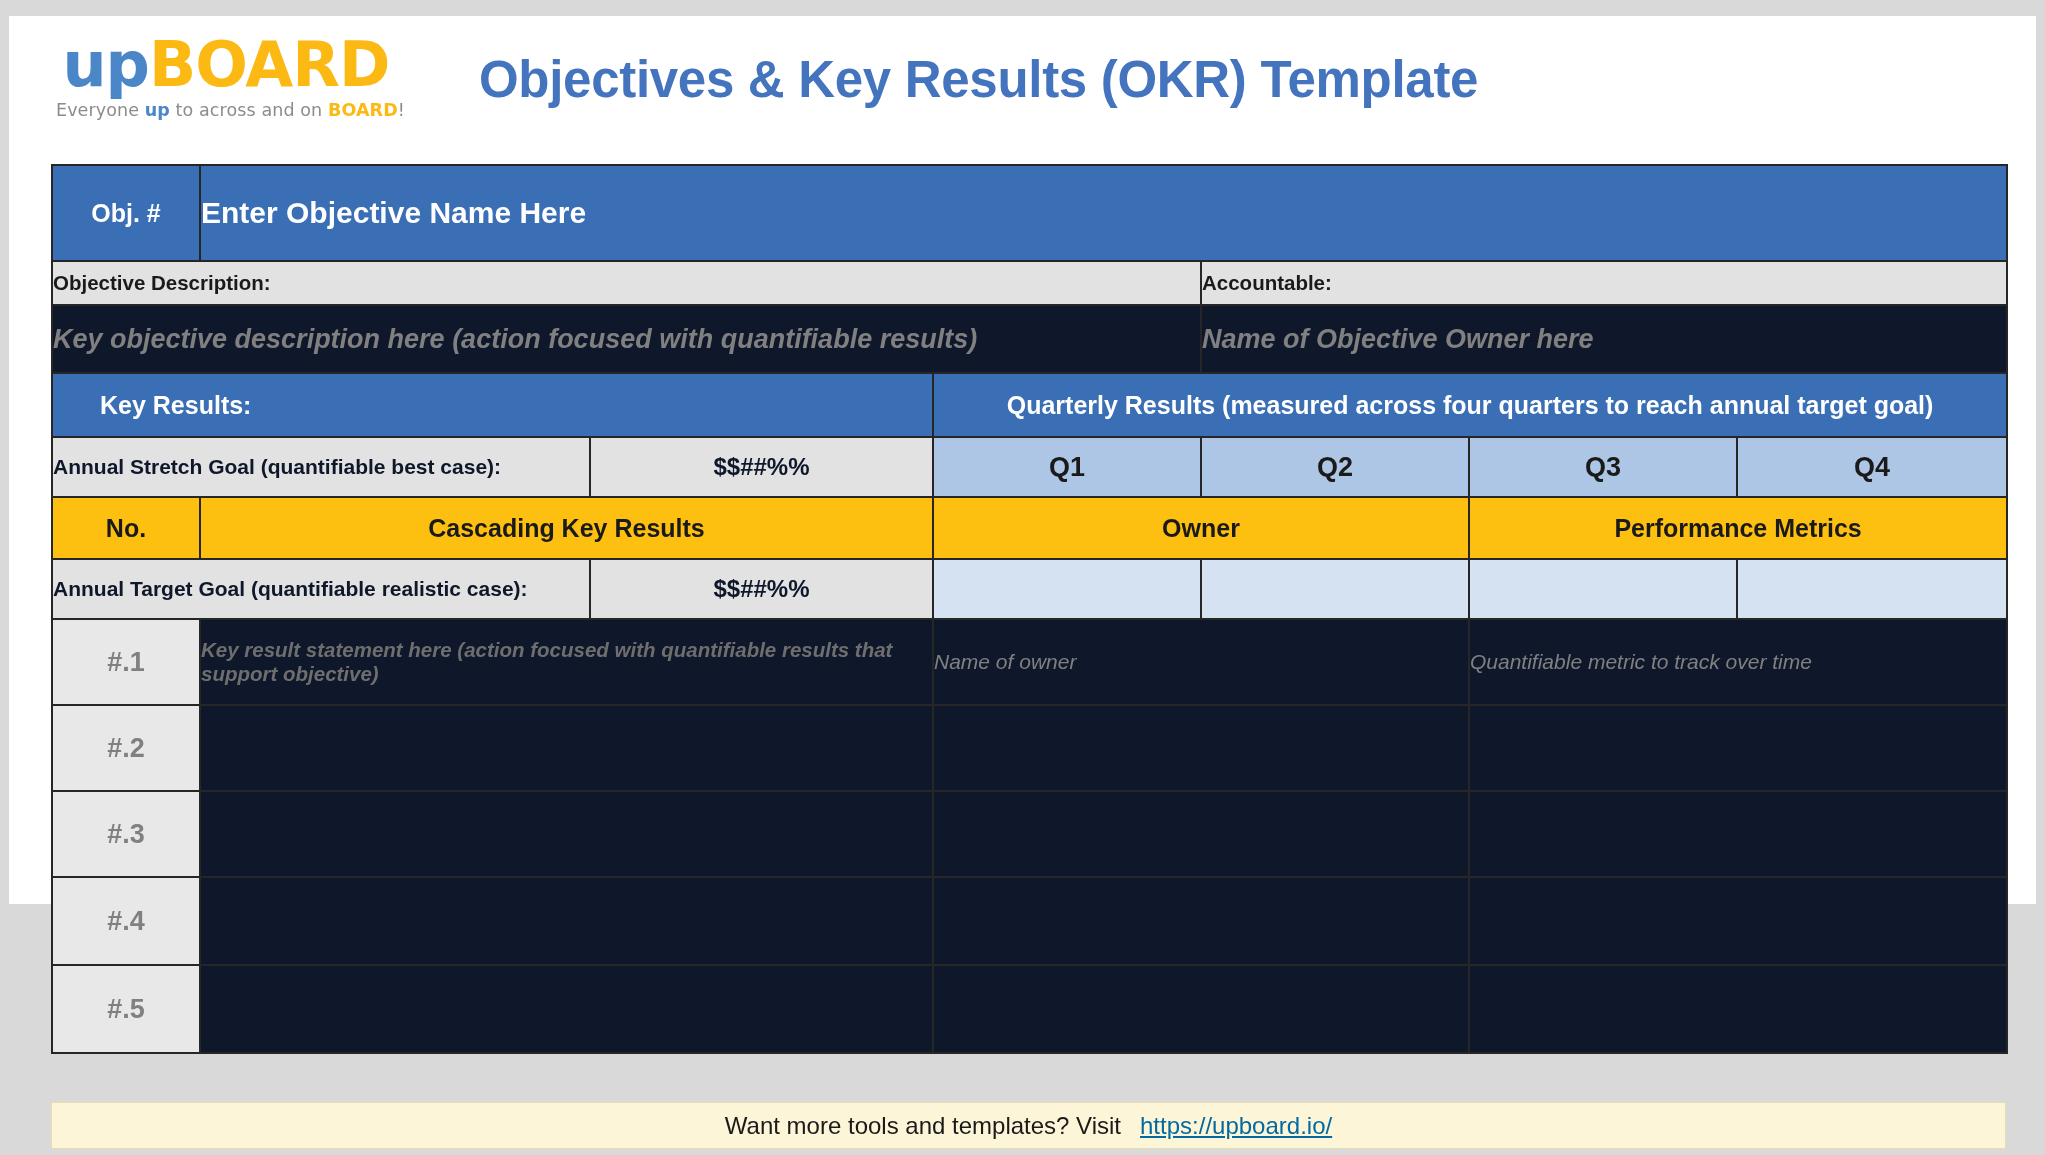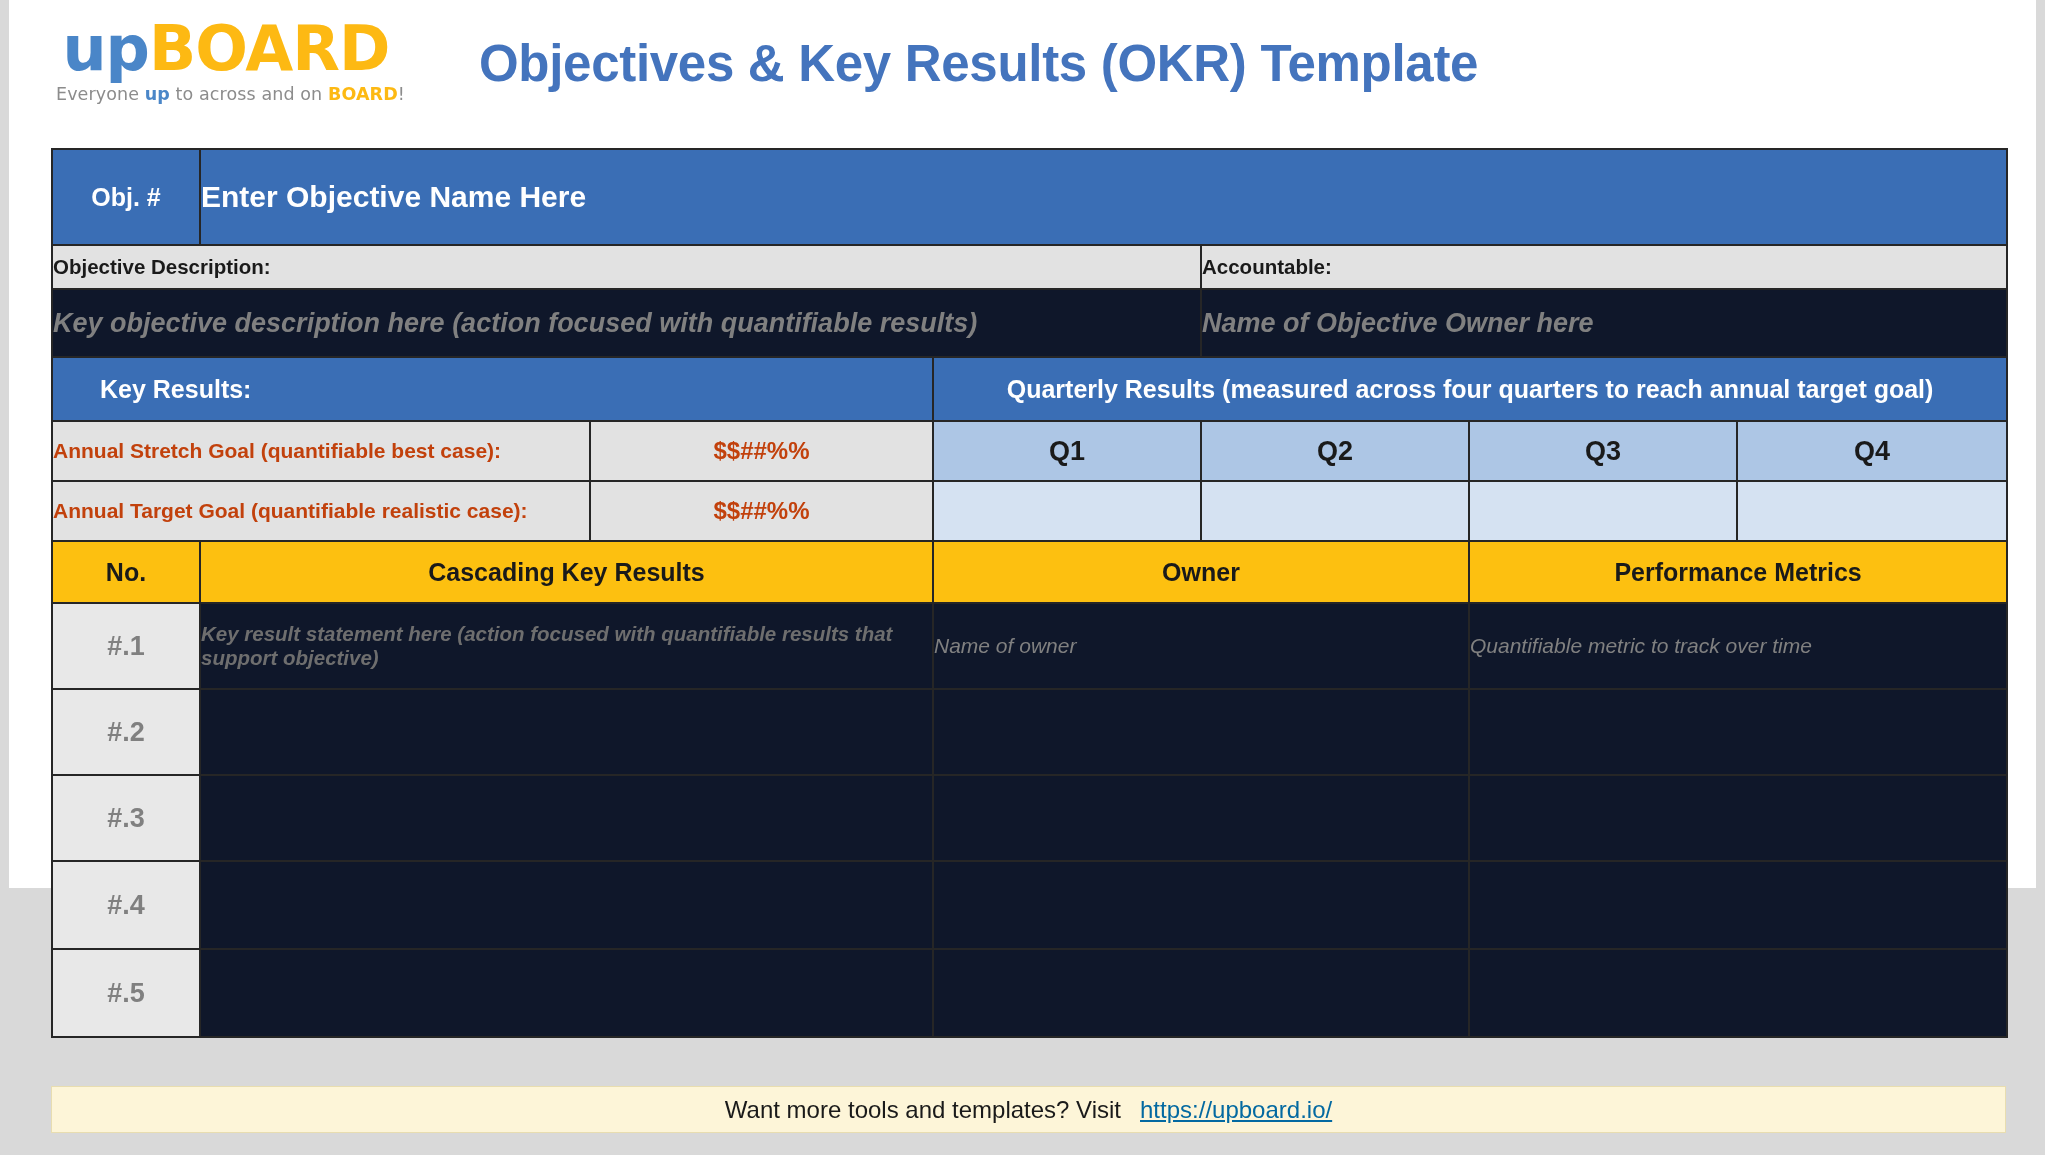--- a/index.html
+++ b/index.html
@@ -20,21 +20,21 @@
     width: 2045px;
     height: 1155px;
     background: #d9d9d9;
     box-sizing: border-box;
   }
 
   
   .sheet {
     position: absolute;
     left: 9px;
-    top: 0px;
+    top: 16px;
     width: 2027px;
     height: 888px;
     background: #ffffff;
     box-sizing: border-box;
   }
 
   
   .header {
     position: absolute;
     left: 0;
@@ -95,21 +95,21 @@
   }
   .grid td {
     border: 2px solid #262626;
     padding: 0;
     vertical-align: middle;
     box-sizing: border-box;
   }
 
   
   .blue      { background: #3a6eb5; color: #ffffff; }
-  .gray      { background: #e2e2e2; color: #c2410c; }
+  .gray      { background: #e2e2e2; color: #0f172a; }
   .white     { background: #0f172a; font-style: italic; }
   .gold      { background: #fdc010; color: #1a1a1a; }
   .qhead     { background: #adc6e5; color: #1a1a1a; }
   .qcell     { background: #d5e2f2; }
   .numcell   { background: #e8e8e8; color: #808080; }
 
   .t-objnum {
     font-size: 25px;
     font-weight: 700;
     text-align: center;
@@ -251,36 +251,36 @@
         <tr>
           <td class="gray t-goallabel" colspan="2" style="height:60px;">Annual Stretch Goal (quantifiable best case):</td>
           <td class="gray t-goalval">$$##%%</td>
           <td class="qhead t-qname">Q1</td>
           <td class="qhead t-qname">Q2</td>
           <td class="qhead t-qname">Q3</td>
           <td class="qhead t-qname">Q4</td>
         </tr>
 
         <tr>
+          <td class="gold t-colhead" style="height:62px;">No.</td>
+          <td class="gold t-colhead" colspan="2">Cascading Key Results</td>
+          <td class="gold t-colhead" colspan="2">Owner</td>
+          <td class="gold t-colhead" colspan="2">Performance Metrics</td>
+        </tr>
+
+        <tr>
           <td class="gray t-goallabel" colspan="2" style="height:60px;">Annual Target Goal (quantifiable realistic case):</td>
           <td class="gray t-goalval">$$##%%</td>
           <td class="qcell"></td>
           <td class="qcell"></td>
           <td class="qcell"></td>
           <td class="qcell"></td>
         </tr>
 
         <tr>
-          <td class="gold t-colhead" style="height:62px;">No.</td>
-          <td class="gold t-colhead" colspan="2">Cascading Key Results</td>
-          <td class="gold t-colhead" colspan="2">Owner</td>
-          <td class="gold t-colhead" colspan="2">Performance Metrics</td>
-        </tr>
-
-        <tr>
           <td class="numcell t-rownum" style="height:86px;">#.1</td>
           <td class="white t-krtext" colspan="2">Key result statement here (action focused with quantifiable results that support objective)</td>
           <td class="white t-owner" colspan="2">Name of owner</td>
           <td class="white t-metric" colspan="2">Quantifiable metric to track over time</td>
         </tr>
 
         <tr>
           <td class="numcell t-rownum" style="height:86px;">#.2</td>
           <td class="white t-krtext" colspan="2"></td>
           <td class="white t-owner" colspan="2"></td>

